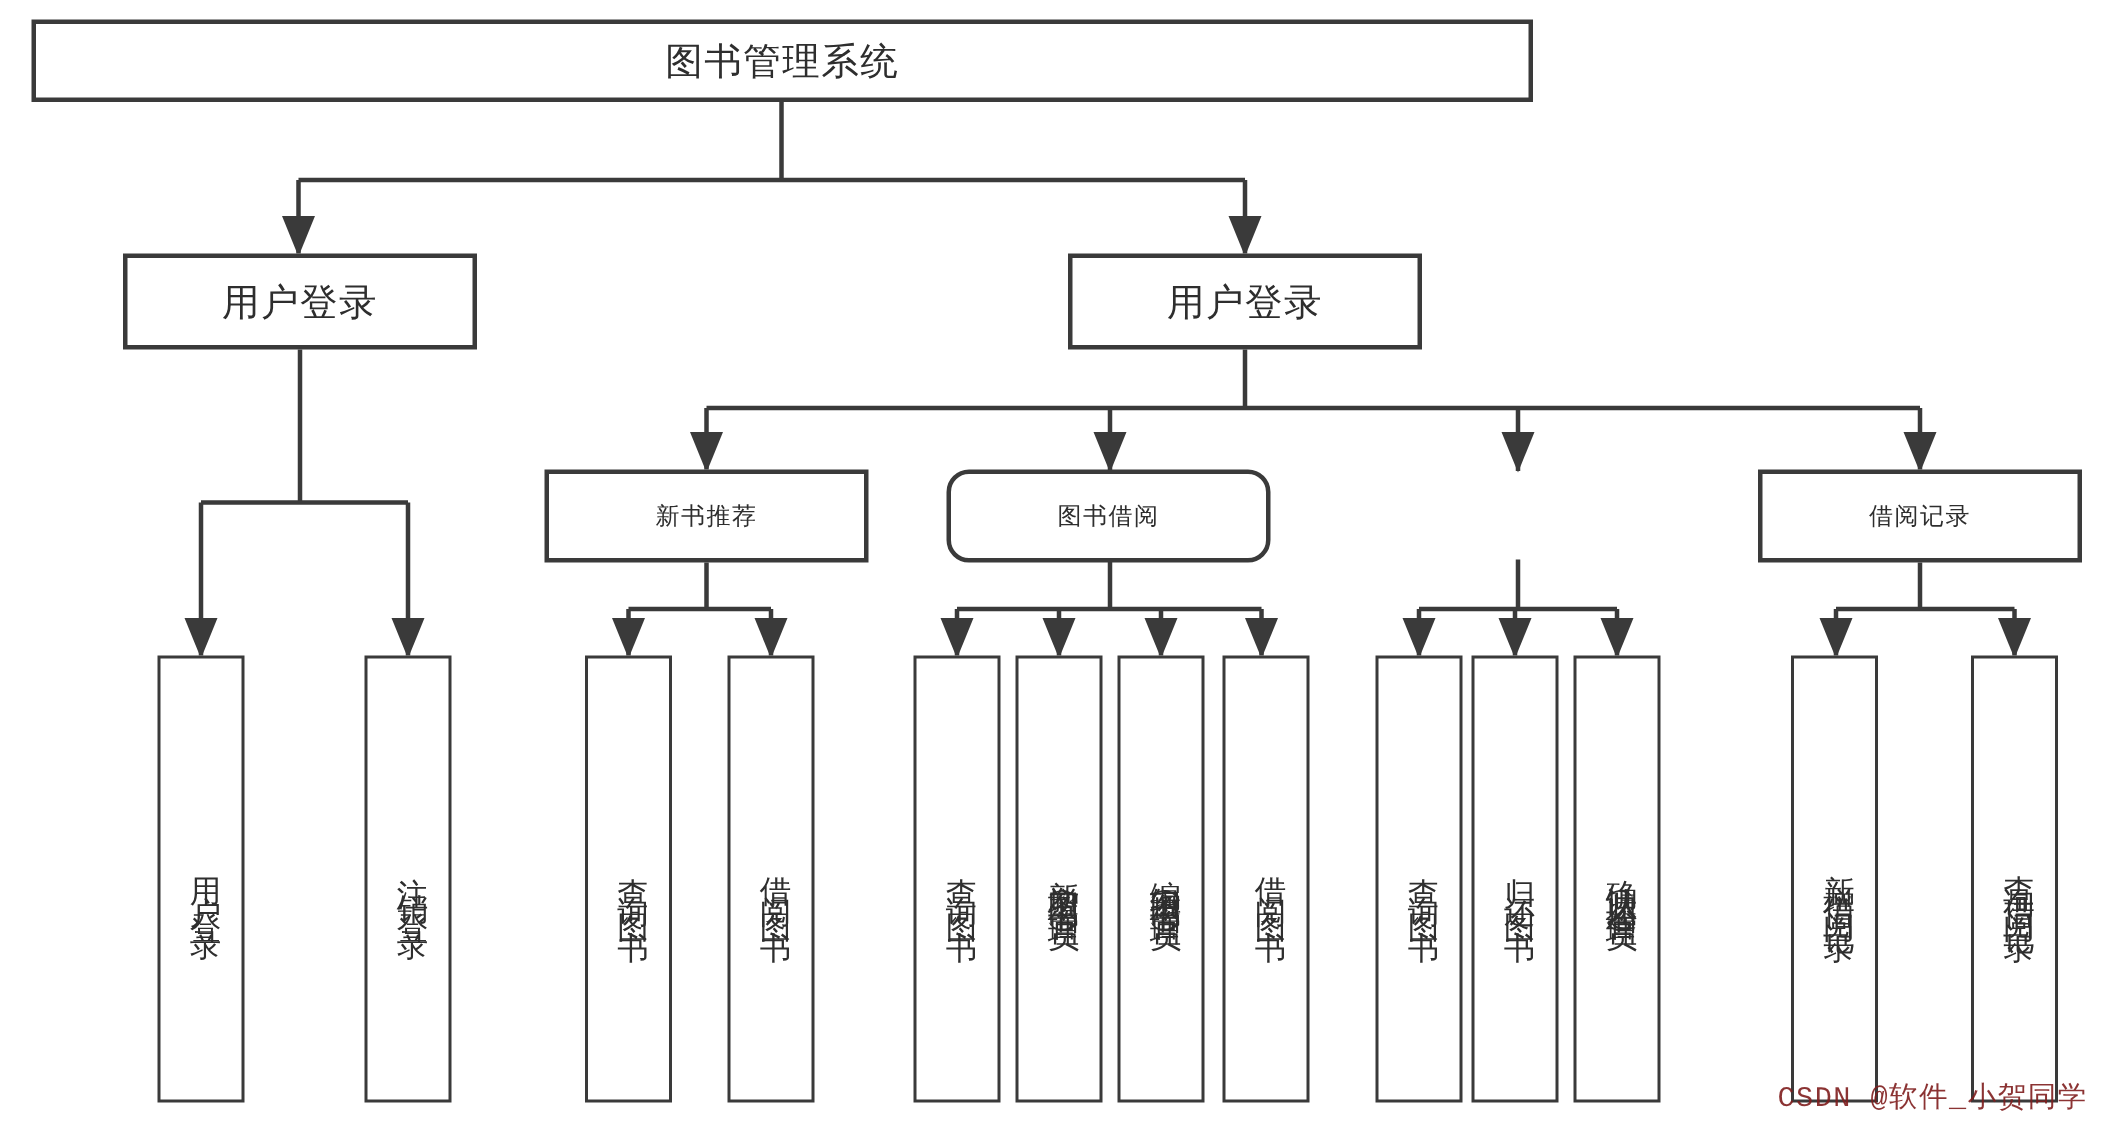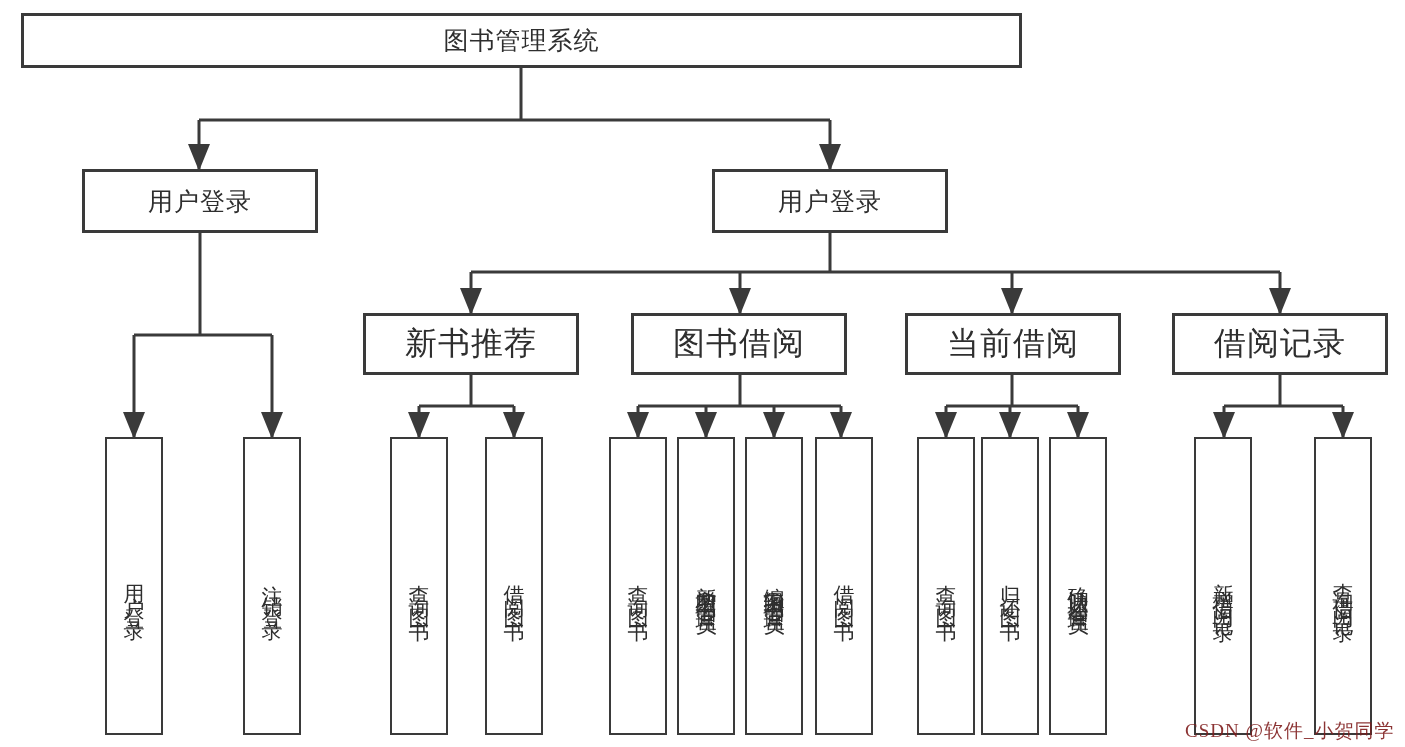--- a/index.html
+++ b/index.html
@@ -1,21 +1,21 @@
 <!DOCTYPE html>
 <html><head>
 <meta charset="utf-8">
 <style>
   html, body { margin: 0; padding: 0; background: #ffffff; }
   .canvas {
     position: relative;
     width: 1405px;
     height: 747px;
     background: #ffffff;
-    font-family: Liberation Serif, serif;
+    font-family: Liberation Mono, monospace;
     overflow: hidden;
   }
   .connectors {
     position: absolute;
     left: 0; top: 0;
     width: 1405px; height: 747px;
     z-index: 1;
   }
   .node {
     position: absolute;
@@ -26,23 +26,23 @@
     align-items: center;
     justify-content: center;
     color: #2e2e2e;
     z-index: 2;
   }
   .node span { white-space: nowrap; }
   .root-box   { left: 21px;  top: 13px;  width: 1001px; height: 55px; font-size: 25px; letter-spacing: 1px; }
   .lvl2       { top: 169px; width: 236px; height: 64px; font-size: 25px; letter-spacing: 1px; }
   .n-user     { left: 82px;  }
   .n-mgmt     { left: 712px; }
-  .lvl3       { top: 313px; width: 216px; height: 62px; font-size: 32px; letter-spacing: 1px; }
+  .lvl3       { top: 313px; width: 216px; height: 62px; font-size: 16px; letter-spacing: 1px; }
   .n-l3-0     { left: 363px;  }
-  .n-l3-1     { left: 631px;  }
+  .n-l3-1     { left: 631px; border-radius: 15px;  }
   .n-l3-2     { left: 905px;  }
   .n-l3-3     { left: 1172px; }
   .leaf {
     top: 437px; width: 58px; height: 298px;
     border-width: 2.5px;
     font-size: 21px;
   }
   .leaf span {
     writing-mode: vertical-rl;
     white-space: nowrap;
@@ -121,23 +121,20 @@
   <div class="node lvl2 n-mgmt">
     <span>用户登录</span>
   </div>
 
   <div class="node lvl3 n-l3-0">
     <span>新书推荐</span>
   </div>
   <div class="node lvl3 n-l3-1">
     <span>图书借阅</span>
   </div>
-  <div class="node lvl3 n-l3-2">
-    <span>当前借阅</span>
-  </div>
   <div class="node lvl3 n-l3-3">
     <span>借阅记录</span>
   </div>
 
   <div class="node leaf sp-wide lf-0">
     <span>用户登录</span>
   </div>
   <div class="node leaf sp-wide lf-1">
     <span>注销登录</span>
   </div>

